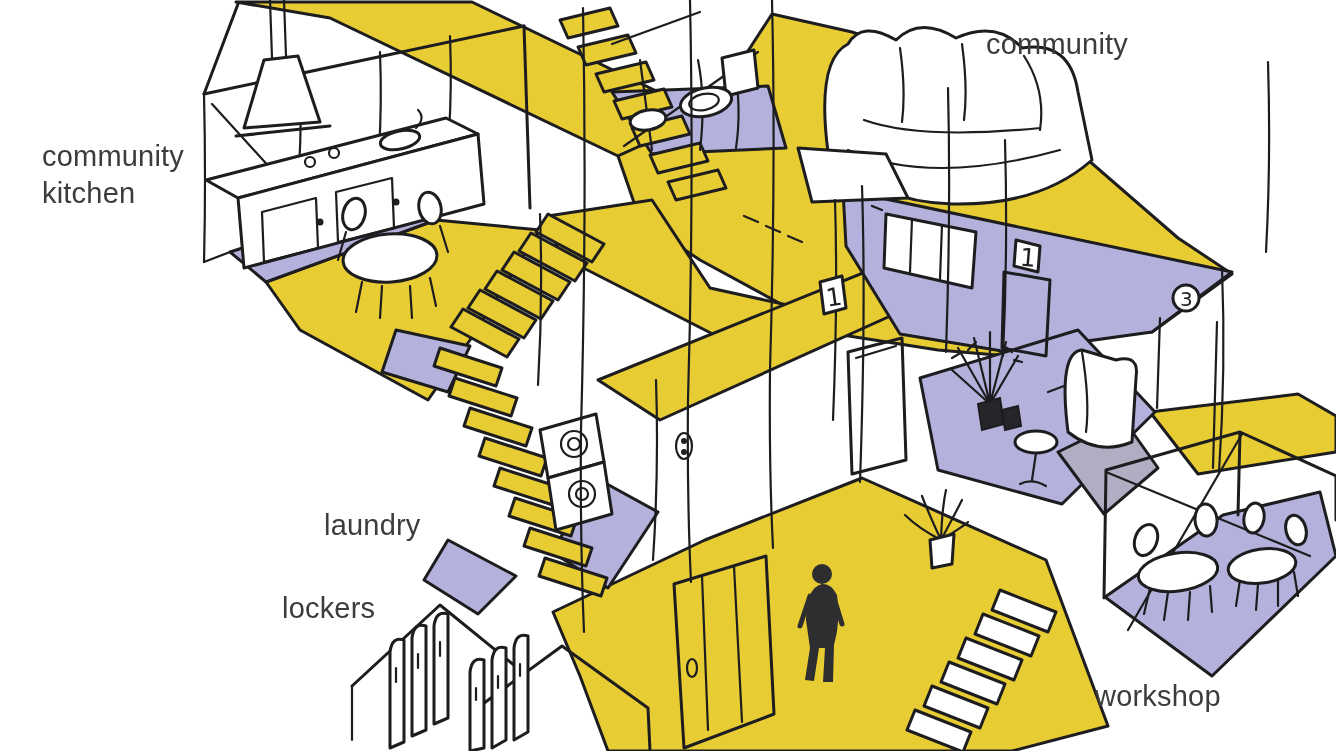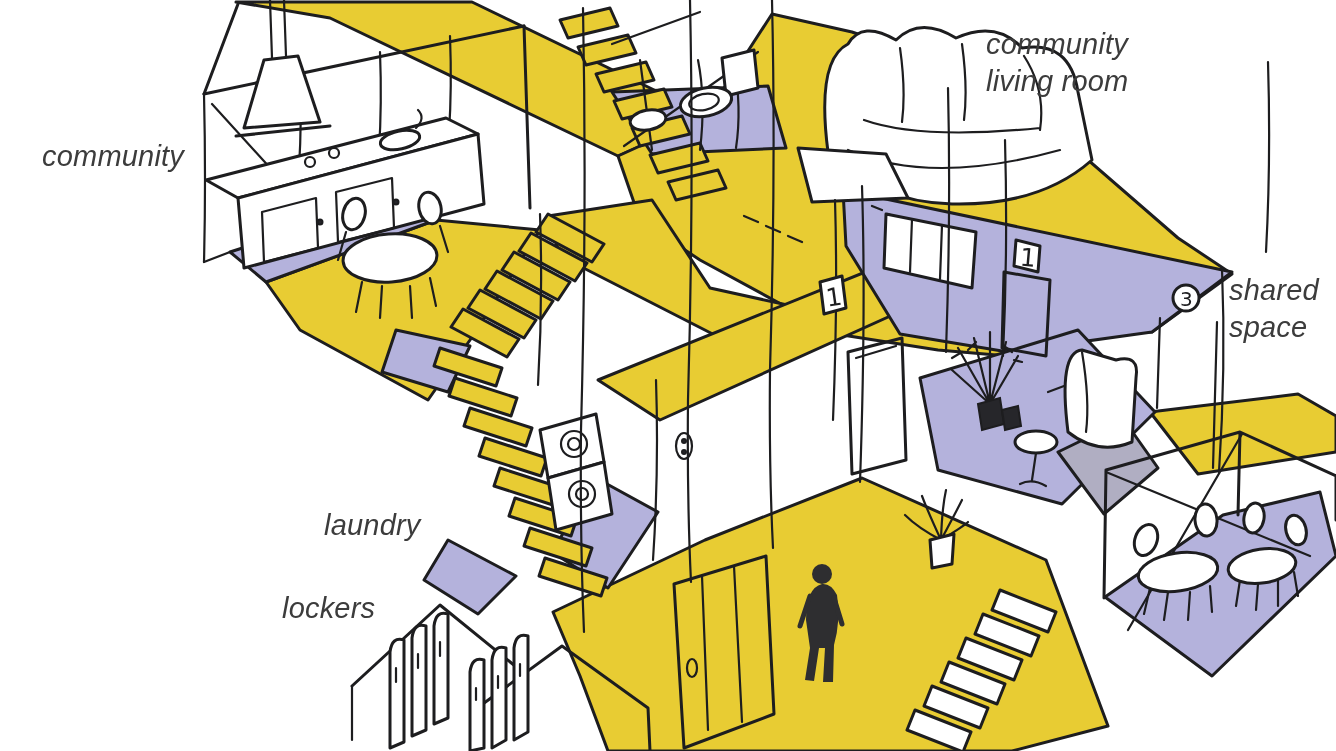--- a/index.html
+++ b/index.html
@@ -11,21 +11,21 @@
   .k2{fill:none;stroke:#1d1d1f;stroke-width:2.2;stroke-linecap:round;stroke-linejoin:round;}
   .c{stroke:#1d1d1f;stroke-width:3;stroke-linejoin:round;stroke-linecap:round;}
   .w{fill:#ffffff;stroke:#1d1d1f;stroke-width:3;stroke-linejoin:round;stroke-linecap:round;}
   .dark{fill:#26262a;stroke:#1d1d1f;stroke-width:2;}
   .limb{stroke:#2e2e30;stroke-width:5;fill:none;stroke-linecap:round;}
   .person-fill{fill:#2e2e30;stroke:none;}
   .marker{font-family:"DejaVu Sans",sans-serif;font-size:20px;fill:#1d1d1f;}
   .plaque-num{font-family:"DejaVu Sans",sans-serif;font-size:25px;fill:#1d1d1f;}
   
   .label{position:absolute;color:#3c3c3c;font-size:29px;line-height:37px;letter-spacing:.2px;white-space:nowrap;}
-  .label span{display:block;font-style:italic;}
+  .label span{display:block;}
 </style>
 </head>
 <body>
 
 <div class="stage">
 
 <svg width="1336" height="751" viewBox="0 0 1336 751">
 
   <g>
 
@@ -247,34 +247,33 @@
     <ellipse class="w" cx="1146" cy="540" rx="11" ry="16" transform="rotate(20 1146 540)"></ellipse>
     <ellipse class="w" cx="1206" cy="520" rx="11" ry="16" transform="rotate(-5 1206 520)"></ellipse>
     <ellipse class="w" cx="1254" cy="518" rx="10" ry="15" transform="rotate(10 1254 518)"></ellipse>
     <ellipse class="w" cx="1296" cy="530" rx="10" ry="15" transform="rotate(-15 1296 530)"></ellipse>
   </g>
 
 </svg>
 
 <div class="label" style="left:42px;top:138px">
   <span>community</span>
+  <span>kitchen</span>
 </div>
 
 <div class="label" style="left:986px;top:26px">
   <span>community</span>
-  <span>living room</span>
-</div>
-
-<div class="label" style="left:1229px;top:272px">
-  <span>shared</span>
-  <span>space</span>
-</div>
+</div>
+
 
 <div class="label" style="left:324px;top:507px">
   <span>laundry</span>
 </div>
 
 <div class="label" style="left:282px;top:590px">
   <span>lockers</span>
 </div>
 
+<div class="label" style="left:1095px;top:678px">
+  <span>workshop</span>
+</div>
 
 </div>
 
 </body></html>

